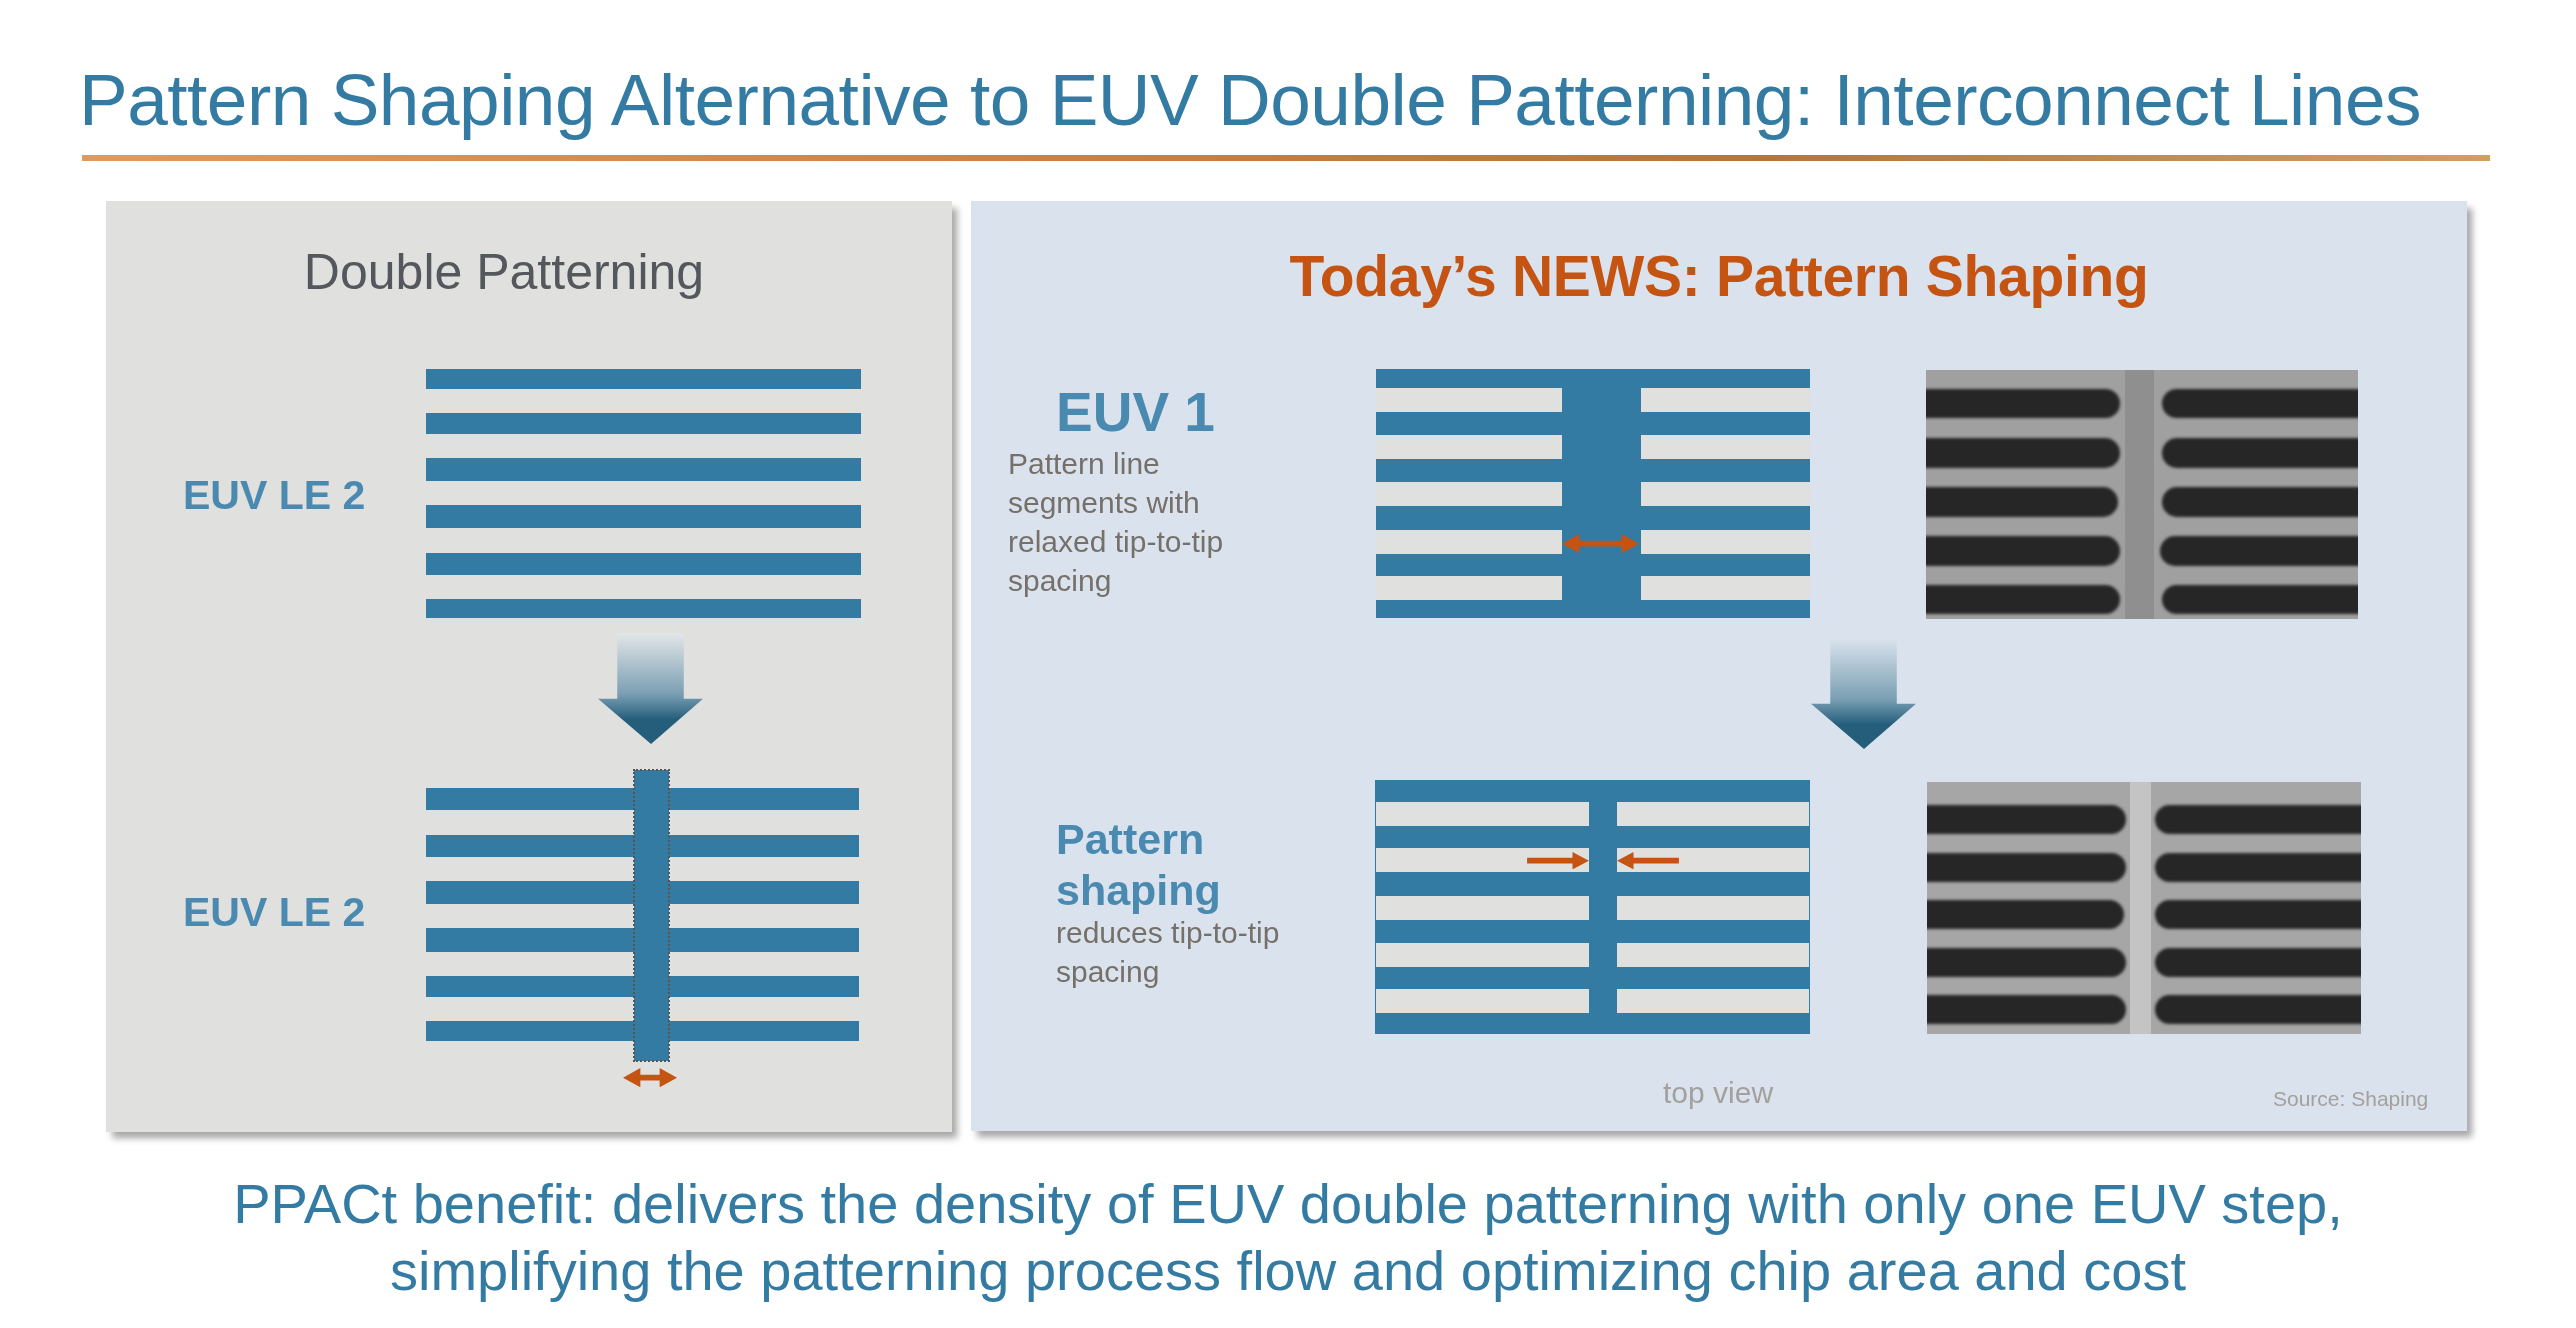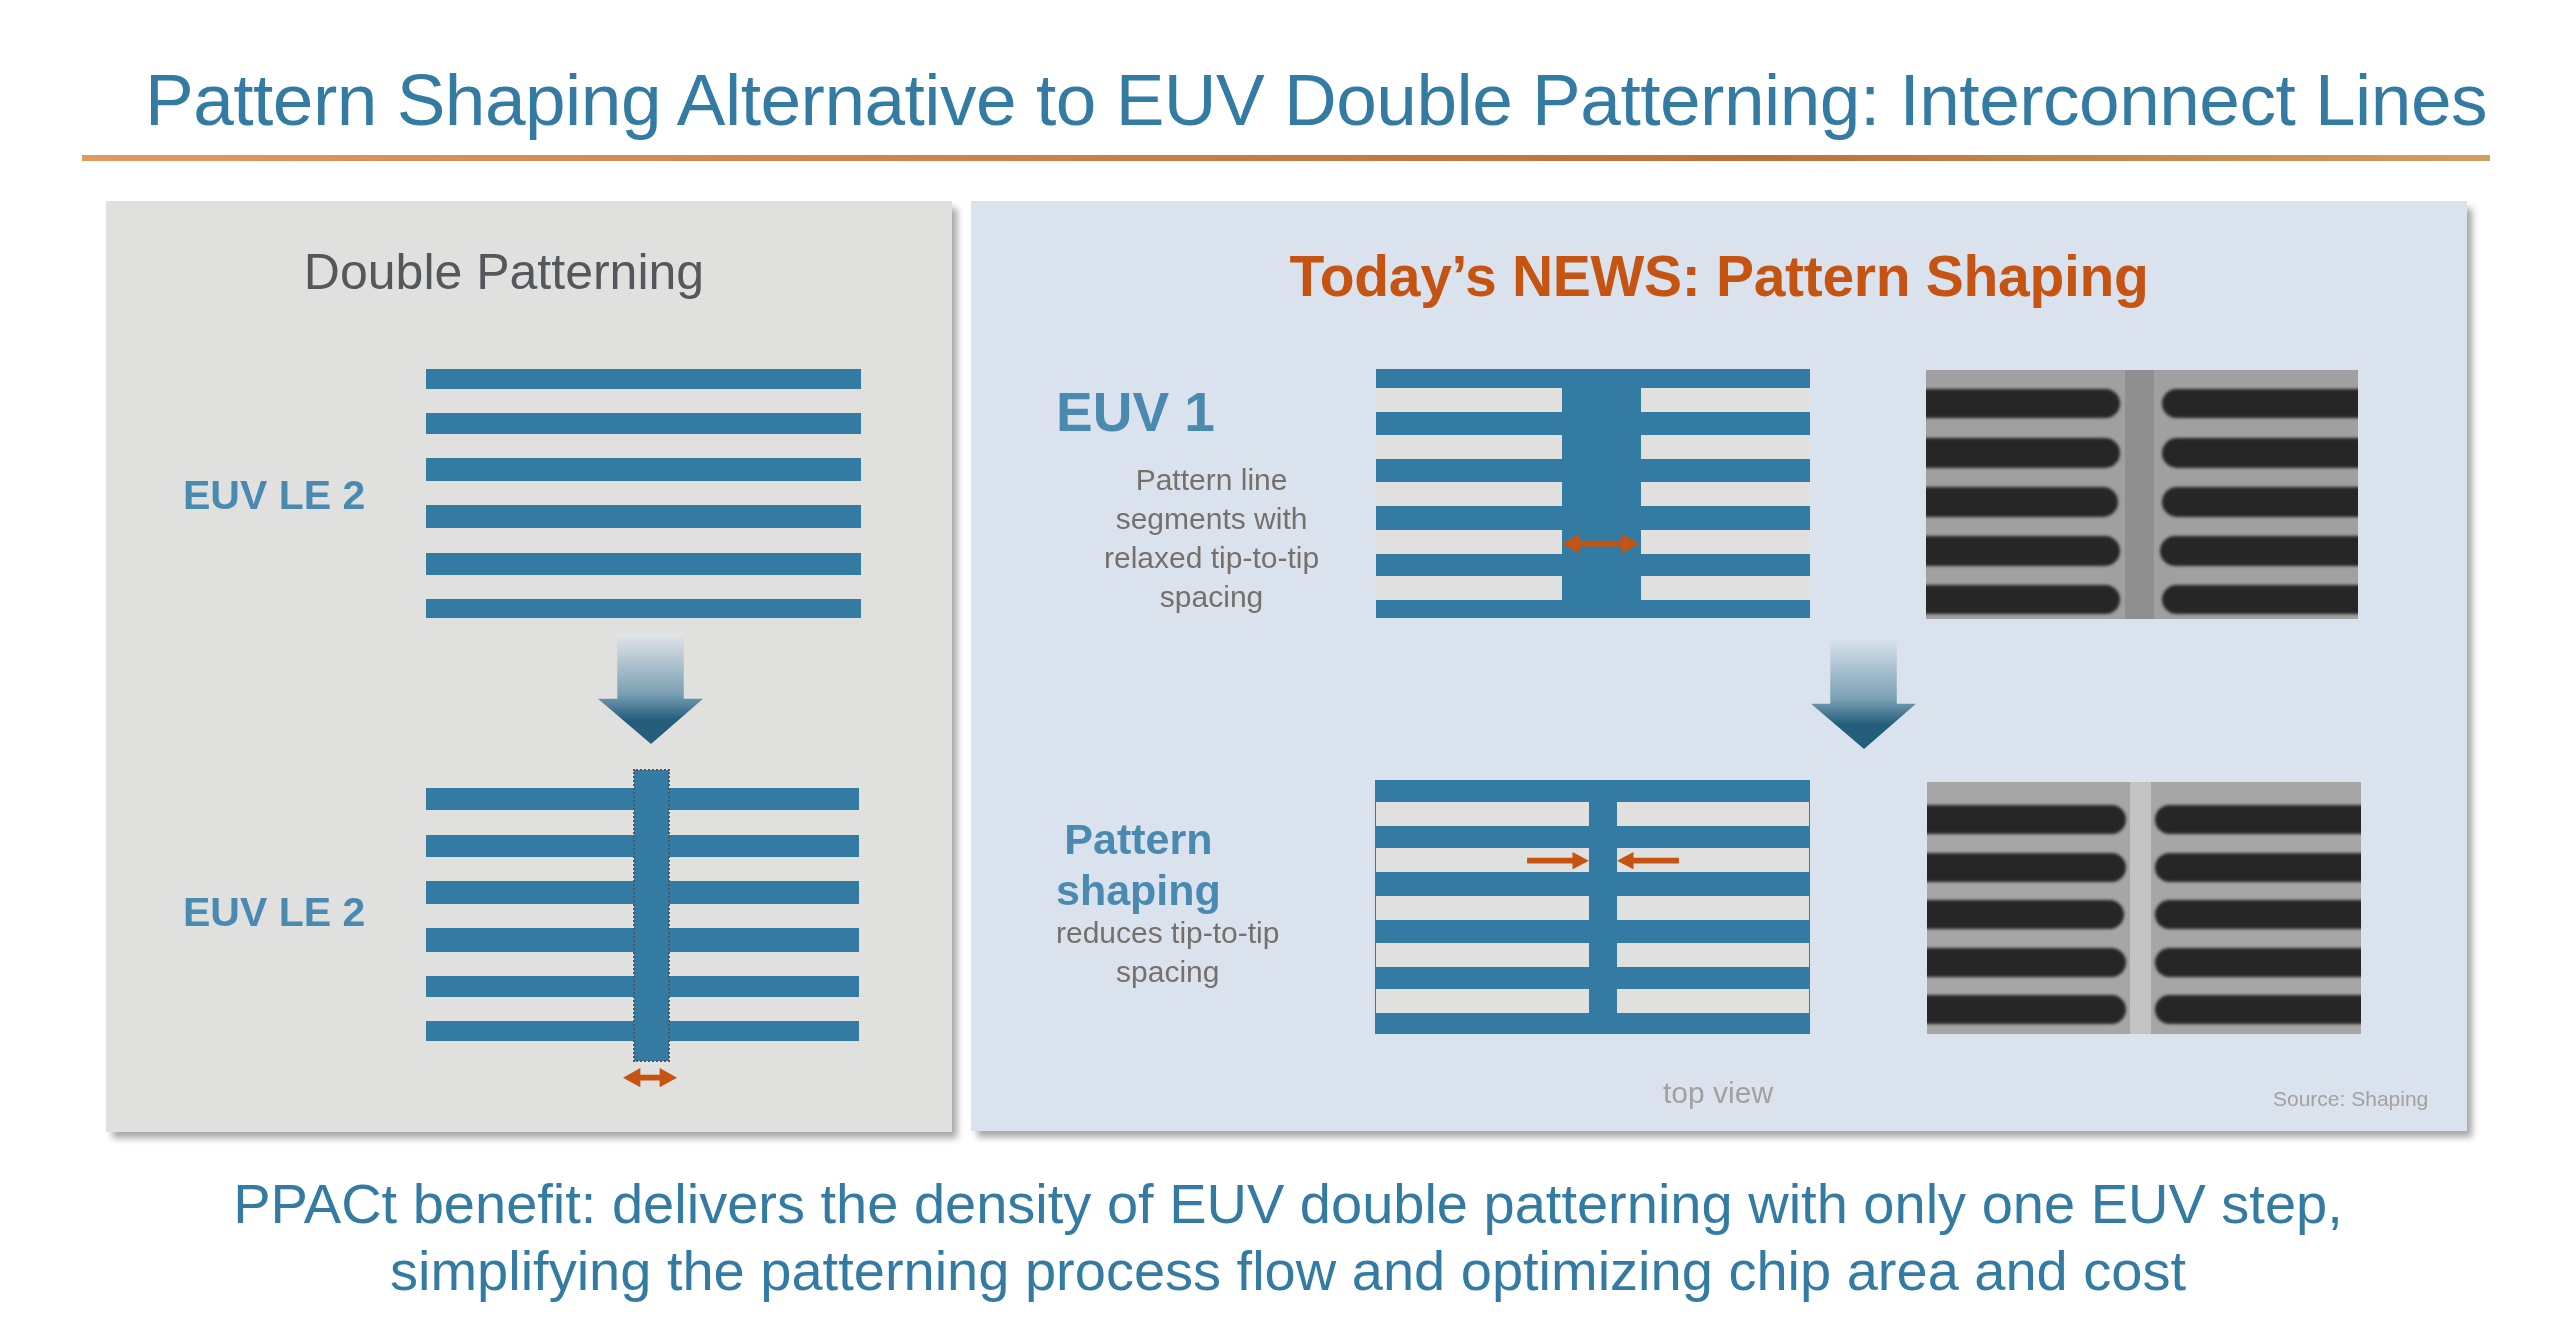--- a/index.html
+++ b/index.html
@@ -1,18 +1,18 @@
 <!DOCTYPE html>
 <html><head>
 <meta charset="utf-8">
 <style>
   html, body { margin:0; padding:0; }
   body { width:2576px; height:1329px; background:#ffffff; position:relative; overflow:hidden;
          font-family:"Liberation Sans", sans-serif; }
-  .abs { position:absolute;text-align:center; }
+  .abs { position:absolute; }
   .title { left:79px; top:58px; width:2474px; font-size:73px; color:#337ba3; white-space:nowrap; letter-spacing:-0.5px; }
   .rule { left:82px; top:155px; width:2408px; height:5.8px;
           background:linear-gradient(90deg,#e29a5c 0%,#c47d3f 50%,#b9743a 70%,#d19f60 100%); }
   .panel { box-shadow: 5.8px 6.8px 6.8px rgba(0,0,0,0.35); }
   .panel-left { left:106px; top:201px; width:846px; height:931px; background:#e0e0df; }
   .panel-right { left:971px; top:201px; width:1496px; height:930px; background:#dae3ed; }
   .h-left { left:106px; width:796px; top:243px; text-align:center; font-size:50px; color:#54585c; }
   .h-right { left:971px; width:1496px; top:243px; text-align:center; font-size:57px; font-weight:bold; color:#c55312; letter-spacing:-0.3px; }
   .lbl-blue { color:#4a8ab0; font-weight:bold; font-size:41px; }
   .desc { color:#76706a; font-size:30px; line-height:39px; }
@@ -70,21 +70,21 @@
   <div class="dash" style="left:633px; top:769px; width:37px; height:293px;"></div>
 </div>
 <svg class="harrow" style="left:623px; top:1068px;" width="54" height="19.3" viewBox="0 0 56 20">
   <polygon points="0,10 18,0 18,7 38,7 38,0 56,10 38,20 38,13 18,13 18,20" fill="#c55312"></polygon>
 </svg>
 
 <div class="abs panel panel-right"></div>
 <div class="abs h-right">Today’s NEWS: Pattern Shaping</div>
 
 <div class="abs lbl-blue" style="left:1056px; top:380px; font-size:55px;">EUV 1</div>
-<div class="abs desc" style="left:1104px; top:444px;margin-top:16px;">
+<div class="abs desc" style="left:1008px; top:444px;">
   <div>Pattern line</div>
   <div>segments with</div>
   <div>relaxed tip-to-tip</div>
   <div>spacing</div>
 </div>
 
 <div>
   <div class="bar" style="left:1376px; top:369px; width:434px; height:249px;"></div>
   <div class="gap" style="left:1376px; top:388px; width:186px; height:24px;"></div>
   <div class="gap" style="left:1641px; top:388px; width:169px; height:24px;"></div>

